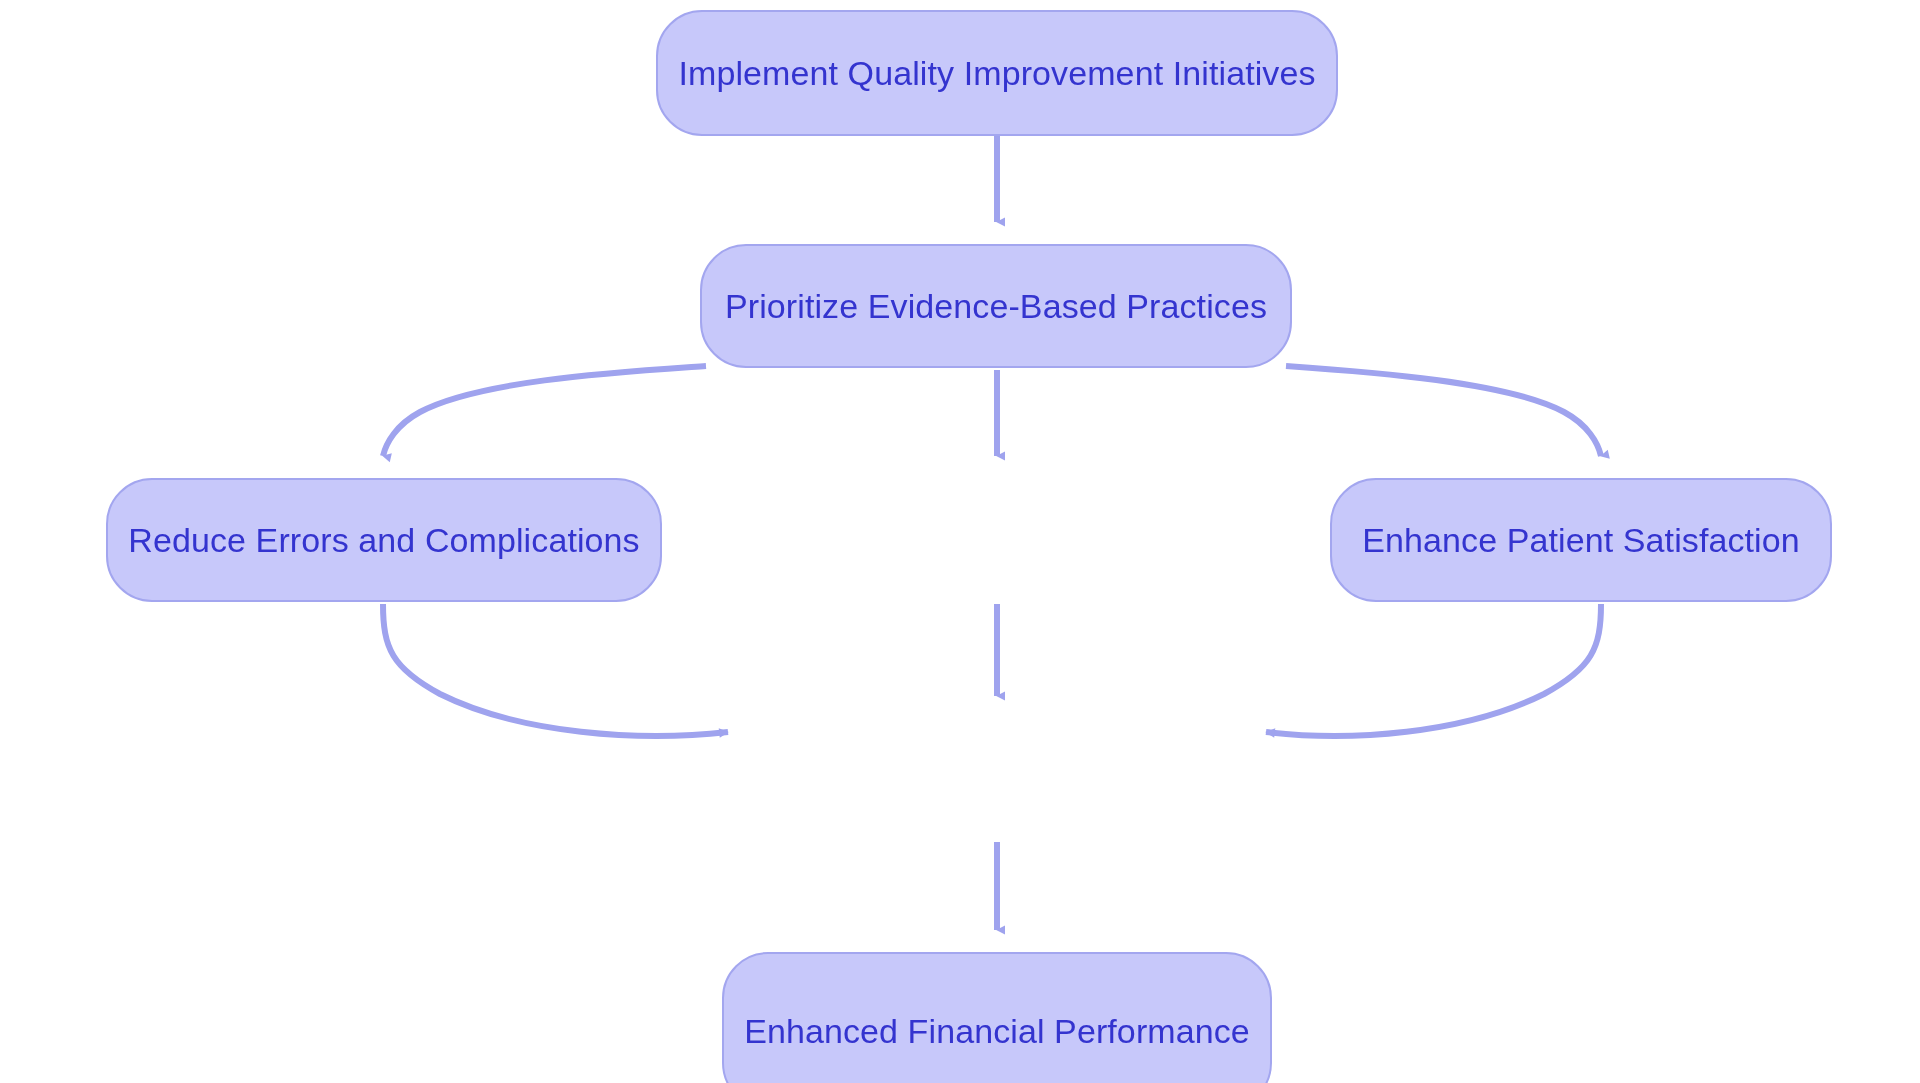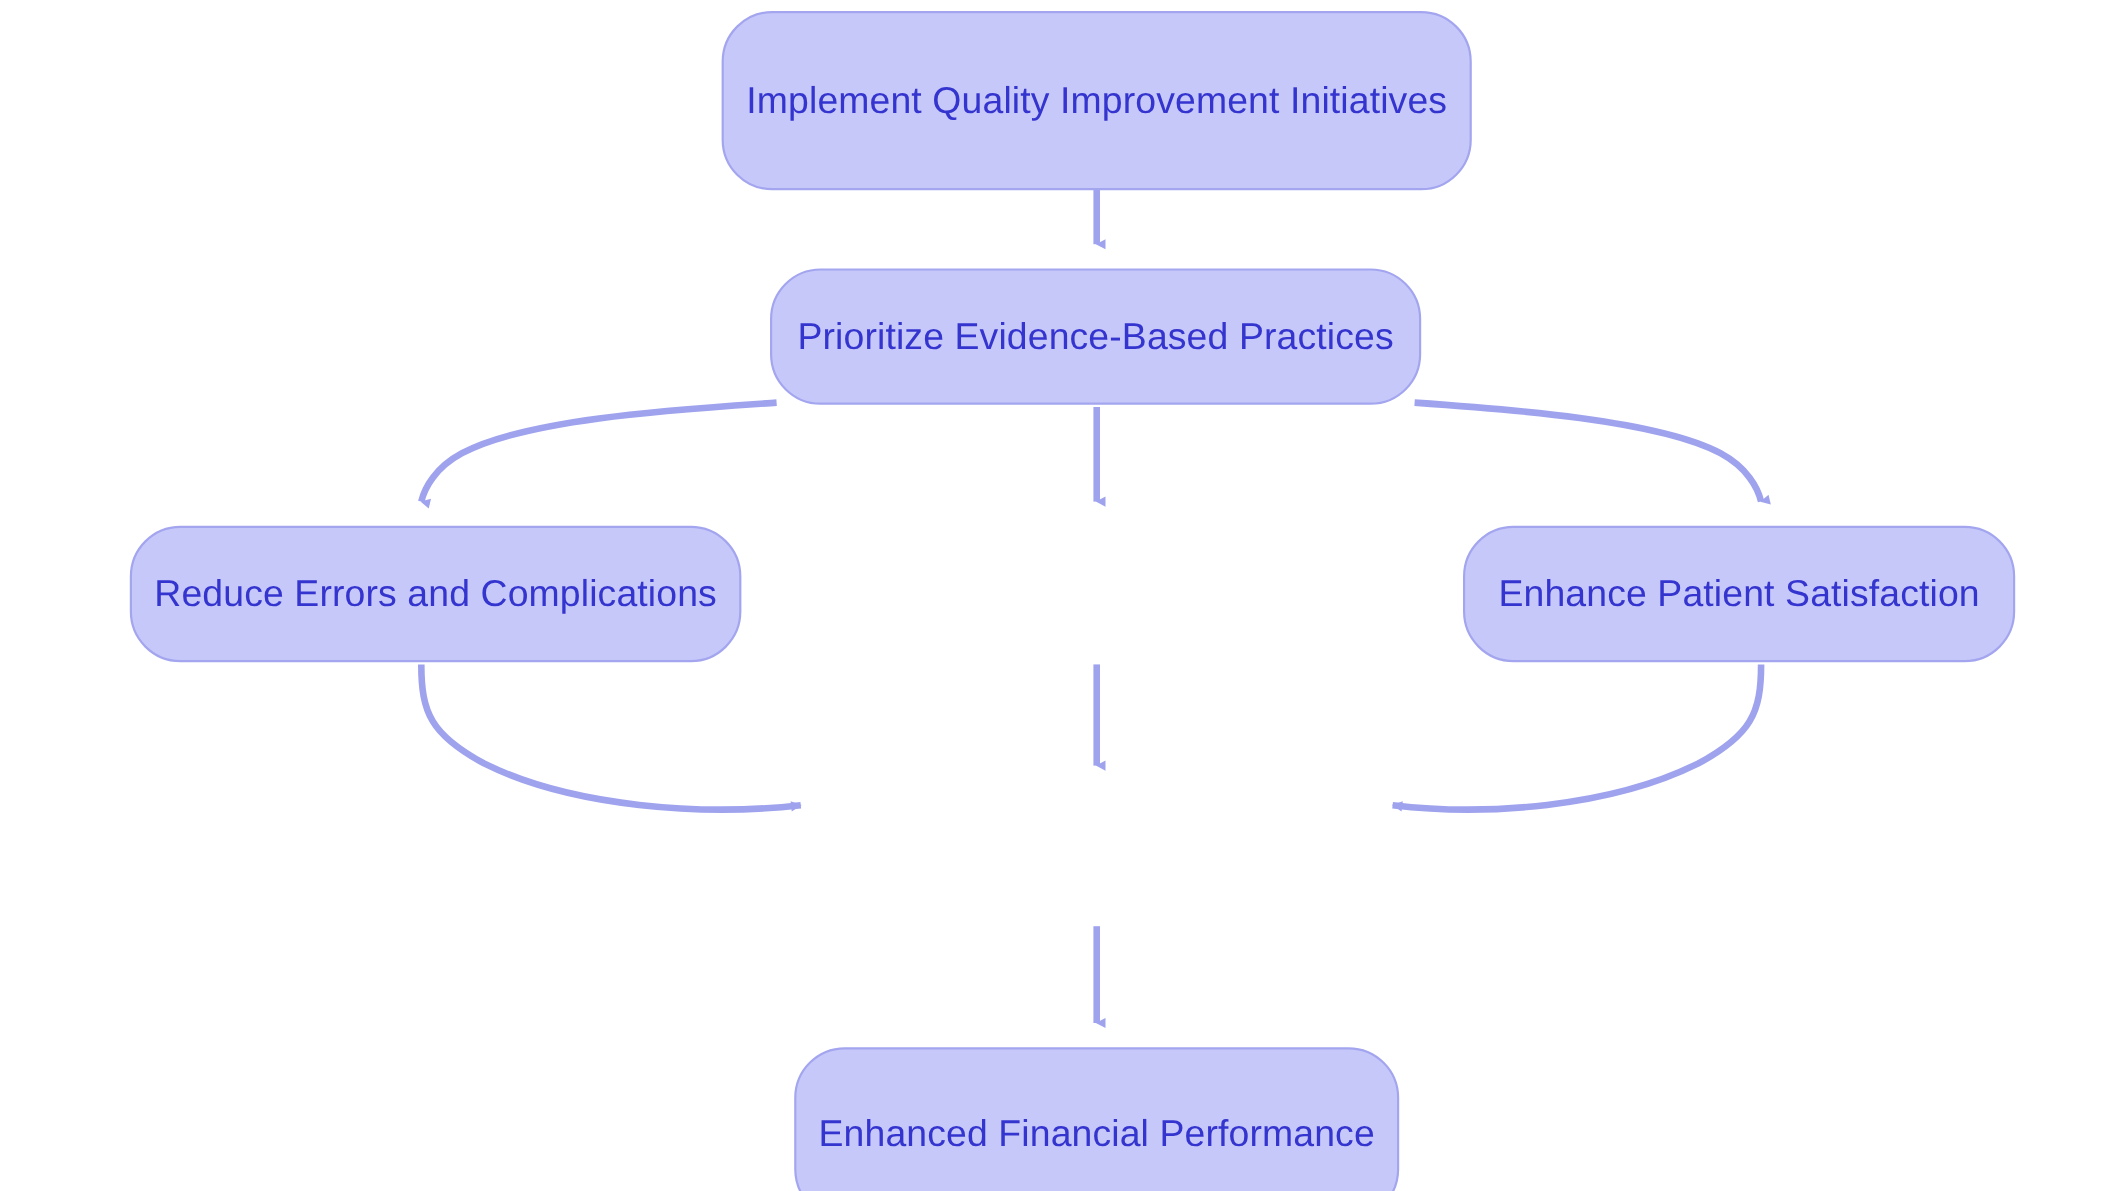--- a/index.html
+++ b/index.html
@@ -44,23 +44,23 @@
     white-space: nowrap;
     user-select: none;
   }
   .node-label {
     display: block;
     line-height: 1;
     padding: 0 6px;
   }
 
   
-  #node-implement        { left: 656px;  top: 10px;   width: 682px; height: 163px; }
+  #node-implement        { left: 656px;  top: 10px;   width: 682px; height: 126px; }
   #node-prioritize       { left: 700px;  top: 244px;  width: 592px; height: 124px; }
-  #node-reduce-errors    { left: 106px;  top: 478px;  width: 556px; height: 124px; margin-left: 12px; }
+  #node-reduce-errors    { left: 106px;  top: 478px;  width: 556px; height: 124px; }
   #node-lower-readmit    { left: 768px;  top: 478px;  width: 456px; height: 124px; }
   #node-enhance-satisf   { left: 1330px; top: 478px;  width: 502px; height: 124px; }
   #node-improved-outcome { left: 752px;  top: 718px;  width: 490px; height: 124px; }
   #node-financial-perf   { left: 722px;  top: 952px;  width: 550px; height: 157px; }
 </style>
 </head>
 <body>
 
 <div id="flowchart-canvas">
 

